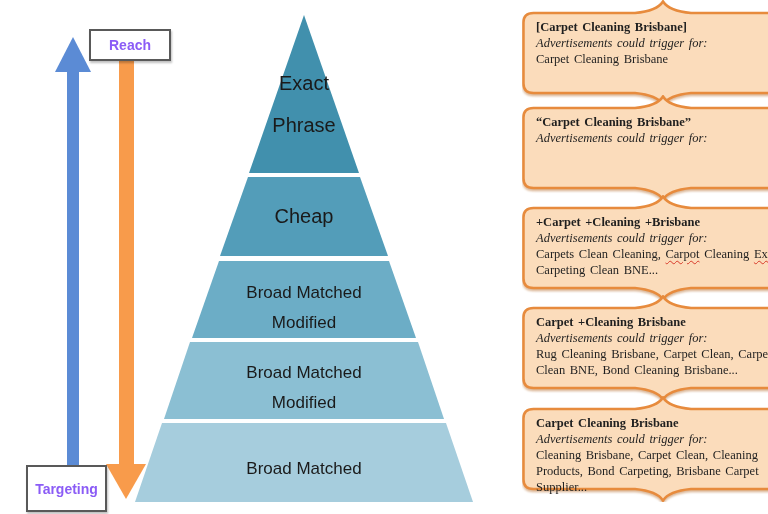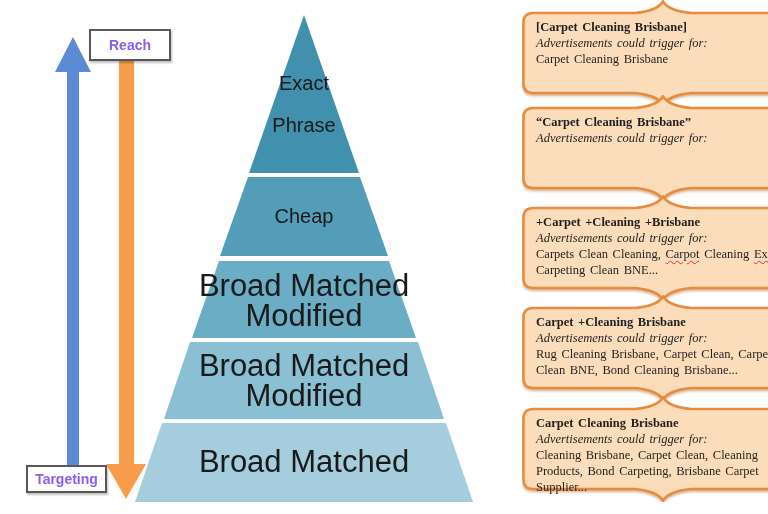--- a/index.html
+++ b/index.html
@@ -18,21 +18,21 @@
     box-shadow:1px 2px 2px rgba(0,0,0,0.25);
     box-sizing:border-box;
   }
 
   
   .pyr-label{
     position:absolute;left:304px;transform:translateX(-50%);
     text-align:center;color:#1a1a1a;white-space:nowrap;
   }
   .pyr-label.big{font-size:20px;line-height:42px;}
-  .pyr-label.med{font-size:31px;line-height:30px;}
+  .pyr-label.med{font-size:17px;line-height:30px;margin-top:7px;}
 
   
   .callout{position:absolute;left:477px;width:282px;height:106px;margin-left:45px;}
   .callout svg{position:absolute;left:0;top:0;}
   .callout-shape{filter:drop-shadow(0 2px 1px rgba(175,95,25,0.45));}
   .callout-text{
     position:absolute;left:14px;top:19px;width:256px;
     font-family:"Liberation Serif",serif;font-size:12.5px;line-height:16px;
     color:#1f1f1f;word-spacing:1.5px;
   }
@@ -79,21 +79,21 @@
     </g>
     <g fill="#f89b4b">
       <rect x="119" y="38" width="15" height="427"></rect>
       <polygon points="106,464 146,464 126,499"></polygon>
     </g>
   </svg>
 
   <div class="axis-box" style="left:89px;top:29px;width:82px;height:32px">
     <span>Reach</span>
   </div>
-  <div class="axis-box" style="left:26px;top:465px;width:81px;height:28px">
+  <div class="axis-box" style="left:26px;top:465px;width:81px;height:47px">
     <span>Targeting</span>
   </div>
 
   <svg width="0" height="0" style="position:absolute">
     <defs>
       <path id="callout-path" d="M 11.5 13 H 113 Q 135 11 141 1.5 Q 147 11 169 13 H 271 Q 280.5 13 280.5 22.5 V 83.5 Q 280.5 93 271 93 H 169 Q 147 95 141 104.5 Q 135 95 113 93 H 11.5 Q 1.5 93 1.5 83.5 V 22.5 Q 1.5 13 11.5 13 Z"></path>
     </defs>
   </svg>
 
   <div class="callout" style="top:0px">

